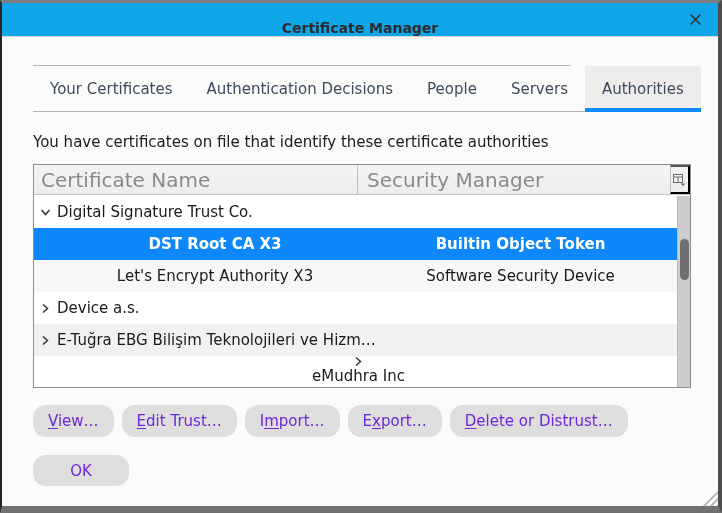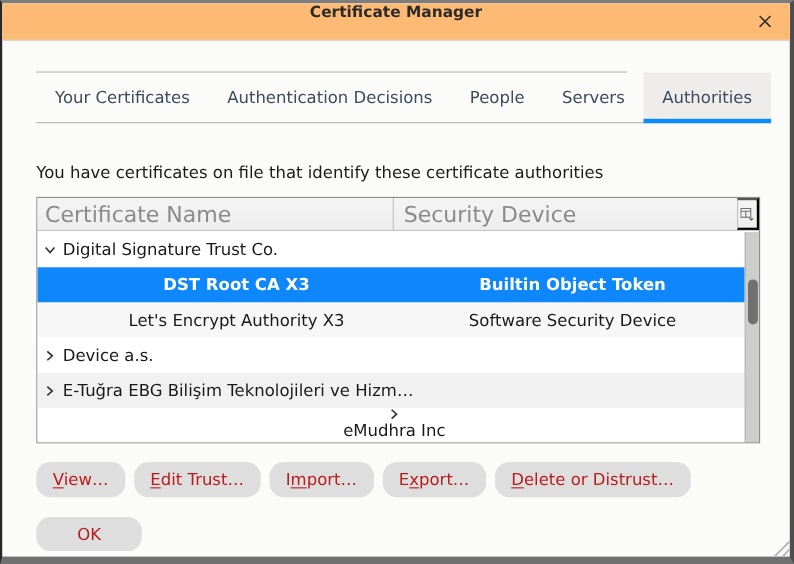--- a/index.html
+++ b/index.html
@@ -11,22 +11,22 @@
     background:#fbfbfa;
     border-top:3px solid #7d7d7d;
     border-left:2px solid #262626;
     border-right:4px solid #4e4e4e;
     border-bottom:7px solid #707070;
     overflow:hidden;
   }
 
   
   .titlebar{
-    height:34px; background:#fdba74; border-bottom:1px solid #d8d8d8;
-    display:flex; align-items:flex-start; justify-content:center; position:relative;
+    height:34px; background:#0ea5e9; border-bottom:1px solid #d8d8d8;
+    display:flex; align-items:flex-end; justify-content:center; position:relative;
   }
   .titlebar .title{ font-size:14px; font-weight:bold; color:#2b2b2b; }
   .close-btn{
     position:absolute; right:13px; top:50%; transform:translateY(-50%);
     width:20px; height:20px; display:flex; align-items:center; justify-content:center;
     background:transparent; border:none; cursor:default; padding:0;
   }
 
   .content{ padding:0 27px 0 31px; position:relative; }
 
@@ -41,21 +41,21 @@
   .tab{
     display:flex; align-items:center; padding:0 17px; font-size:15px;
     color:#3d4a5c; position:relative; white-space:nowrap;
   }
   .tab.active{ background:#eeedec; }
   .tab.active::after{
     content:""; position:absolute; left:0; right:0; bottom:-1px; height:4px;
     background:var(--tab-underline,#0d87fa);
   }
 
-  .description{ margin-top:36px; font-size:15px; color:#1b1b1b; line-height:19px; }
+  .description{ margin-top:21px; font-size:15px; color:#1b1b1b; line-height:19px; }
 
   
   .tree{
     margin-top:12px; height:224px; border:1px solid #8e8e8e; background:#ffffff;
     position:relative; overflow:hidden;
   }
   .tree-header{
     height:30px; display:flex; align-items:center;
     background:linear-gradient(#f4f4f4,#ededed);
     border-bottom:1px solid #c4c4c4;
@@ -83,21 +83,21 @@
   }
   .vthumb{
     position:absolute; top:43px; left:2px; width:9px; height:41px;
     background:#707070; border-radius:5px;
   }
 
   
   .btn-row{ margin-top:17px; display:flex; gap:8px; }
   .gbtn{
     height:32px; background:#dfdede; border:none; border-radius:13px;
-    padding:0 15px; font-size:15px; color:#b91c1c;
+    padding:0 15px; font-size:15px; color:#6d28d9;
     font-family:"DejaVu Sans","Liberation Sans",sans-serif; white-space:nowrap;
   }
   .gbtn u{ text-decoration:underline; text-underline-offset:2px; }
   .ok-row{ margin-top:18px; display:flex; }
   .ok-row .gbtn{ min-width:96px; height:31px; }
 
   .resize-grip{
     position:absolute; right:0; bottom:0; width:19px; height:15px;
     background:repeating-linear-gradient(135deg, transparent 0 3px, #bdbdbd 3px 5px);
     clip-path:polygon(100% 0, 100% 100%, 0 100%);
@@ -128,21 +128,21 @@
       </div>
 
     <div class="description">You have certificates on file that identify these certificate authorities</div>
 
     <div class="tree">
       <div class="tree-header">
         <div class="hcol1">
           <span>Certificate Name</span>
         </div>
         <div class="hcol2">
-          <span>Security Device</span>
+          <span>Security Manager</span>
         </div>
         <button class="col-picker">
           <svg width="13" height="12" viewBox="0 0 13 12">
             <rect x="0.5" y="0.5" width="9" height="8" fill="none" stroke="#6f6f6f" stroke-width="1"></rect>
             <line x1="0.5" y1="3" x2="9.5" y2="3" stroke="#6f6f6f" stroke-width="1"></line>
             <line x1="5" y1="3" x2="5" y2="8.5" stroke="#6f6f6f" stroke-width="1"></line>
             <path d="M7.5 9.5 L12.5 9.5 L10 12 Z" fill="#6f6f6f"></path>
           </svg>
         </button>
       </div>

